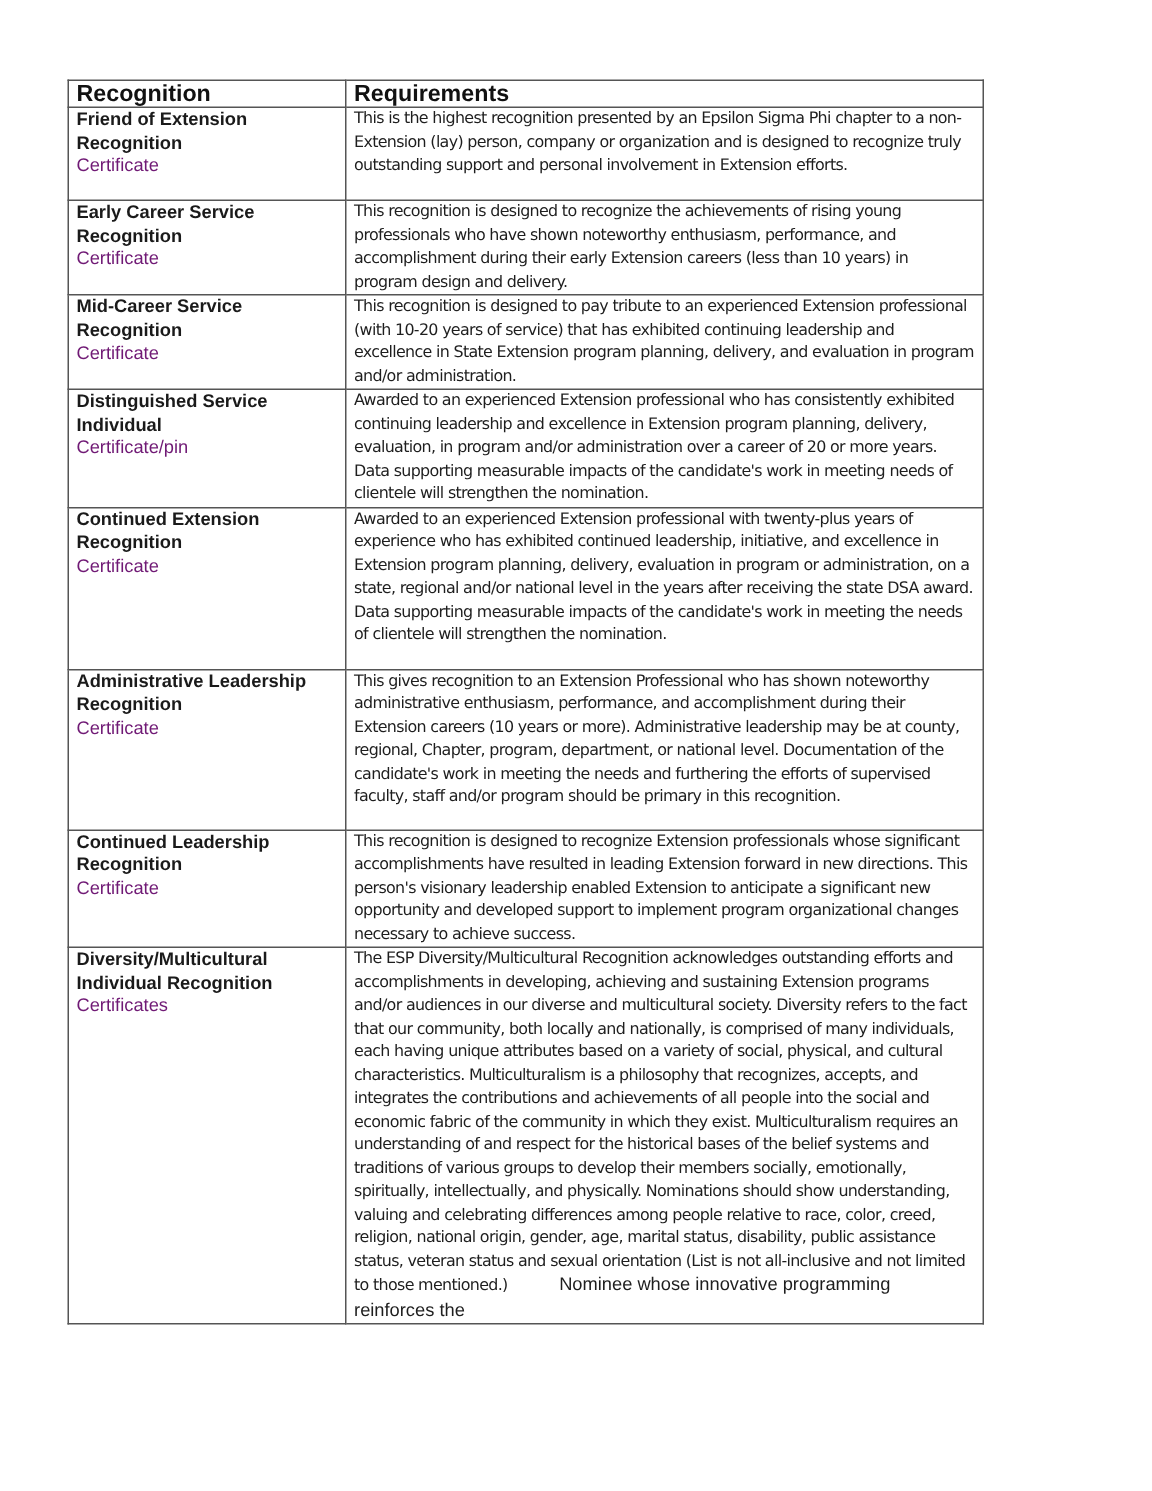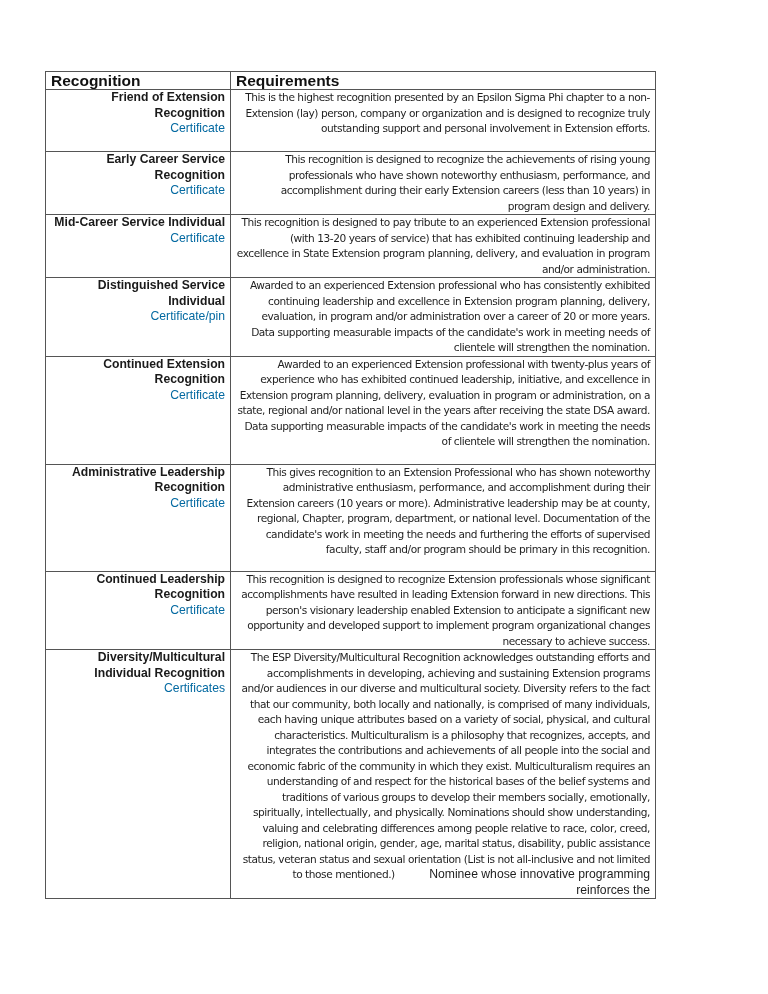--- a/index.html
+++ b/index.html
@@ -9,21 +9,21 @@
     }
     body {
       width: 768px;
       height: 994px;
       position: relative;
       overflow: hidden;
     }
     .doc-table {
       position: absolute;
       left: 45px;
-      top: 71px;
+      top: 53px;
       width: 611px;
       border-collapse: collapse;
       table-layout: fixed;
       color: #111;
     }
     .doc-table td, .doc-table th {
       border: 1px solid #555;
       vertical-align: top;
       padding: 0 5px;
       text-align: left;
@@ -45,38 +45,37 @@
       font-size: 12.2px;
       line-height: 15.5px;
       display: block;
       color: #1a1a1a;
     }
     .rec-award {
       font-family: "Liberation Sans", sans-serif;
       font-size: 12.2px;
       line-height: 15.5px;
       display: block;
-      color: #0369a1;
-      margin-left: 36px;
+      color: #701a75;
     }
     .req-text {
       font-family: "DejaVu Sans", sans-serif;
       font-size: 10.6px;
       line-height: 15.5px;
       letter-spacing: -0.45px;
       color: #1e1e1e;
     }
     .req-tail {
       font-family: "Liberation Sans", sans-serif;
       font-size: 12.2px;
       letter-spacing: 0;
       color: #1e1e1e;
       padding-left: 31px;
     }
-    .doc-table tbody td { padding-top: 0; padding-bottom: 0; text-align: right; }
+    .doc-table tbody td { padding-top: 0; padding-bottom: 0; }
   </style>
 </head>
 <body>
 
 <table class="doc-table">
   <colgroup>
     <col class="col-rec">
     <col class="col-req">
   </colgroup>
   <thead>
@@ -95,24 +94,24 @@
     </tr>
     <tr style="height:62px">
       <td>
         <span class="rec-name">Early Career Service Recognition</span>
         <span class="rec-award">Certificate</span>
       </td>
       <td class="req-text">This recognition is designed to recognize the achievements of rising young professionals who have shown noteworthy enthusiasm, performance, and accomplishment during their early Extension careers (less than 10 years) in program design and delivery.</td>
     </tr>
     <tr style="height:62px">
       <td>
-        <span class="rec-name">Mid-Career Service Individual</span>
+        <span class="rec-name">Mid-Career Service Recognition</span>
         <span class="rec-award">Certificate</span>
       </td>
-      <td class="req-text">This recognition is designed to pay tribute to an experienced Extension professional (with 13-20 years of service) that has exhibited continuing leadership and excellence in State Extension program planning, delivery, and evaluation in program and/or administration.</td>
+      <td class="req-text">This recognition is designed to pay tribute to an experienced Extension professional (with 10-20 years of service) that has exhibited continuing leadership and excellence in State Extension program planning, delivery, and evaluation in program and/or administration.</td>
     </tr>
     <tr style="height:77px">
       <td>
         <span class="rec-name">Distinguished Service Individual</span>
         <span class="rec-award">Certificate/pin</span>
       </td>
       <td class="req-text">Awarded to an experienced Extension professional who has consistently exhibited continuing leadership and excellence in Extension program planning, delivery, evaluation, in program and/or administration over a career of 20 or more years. Data supporting measurable impacts of the candidate's work in meeting needs of clientele will strengthen the nomination.</td>
     </tr>
     <tr style="height:108px">
       <td>

